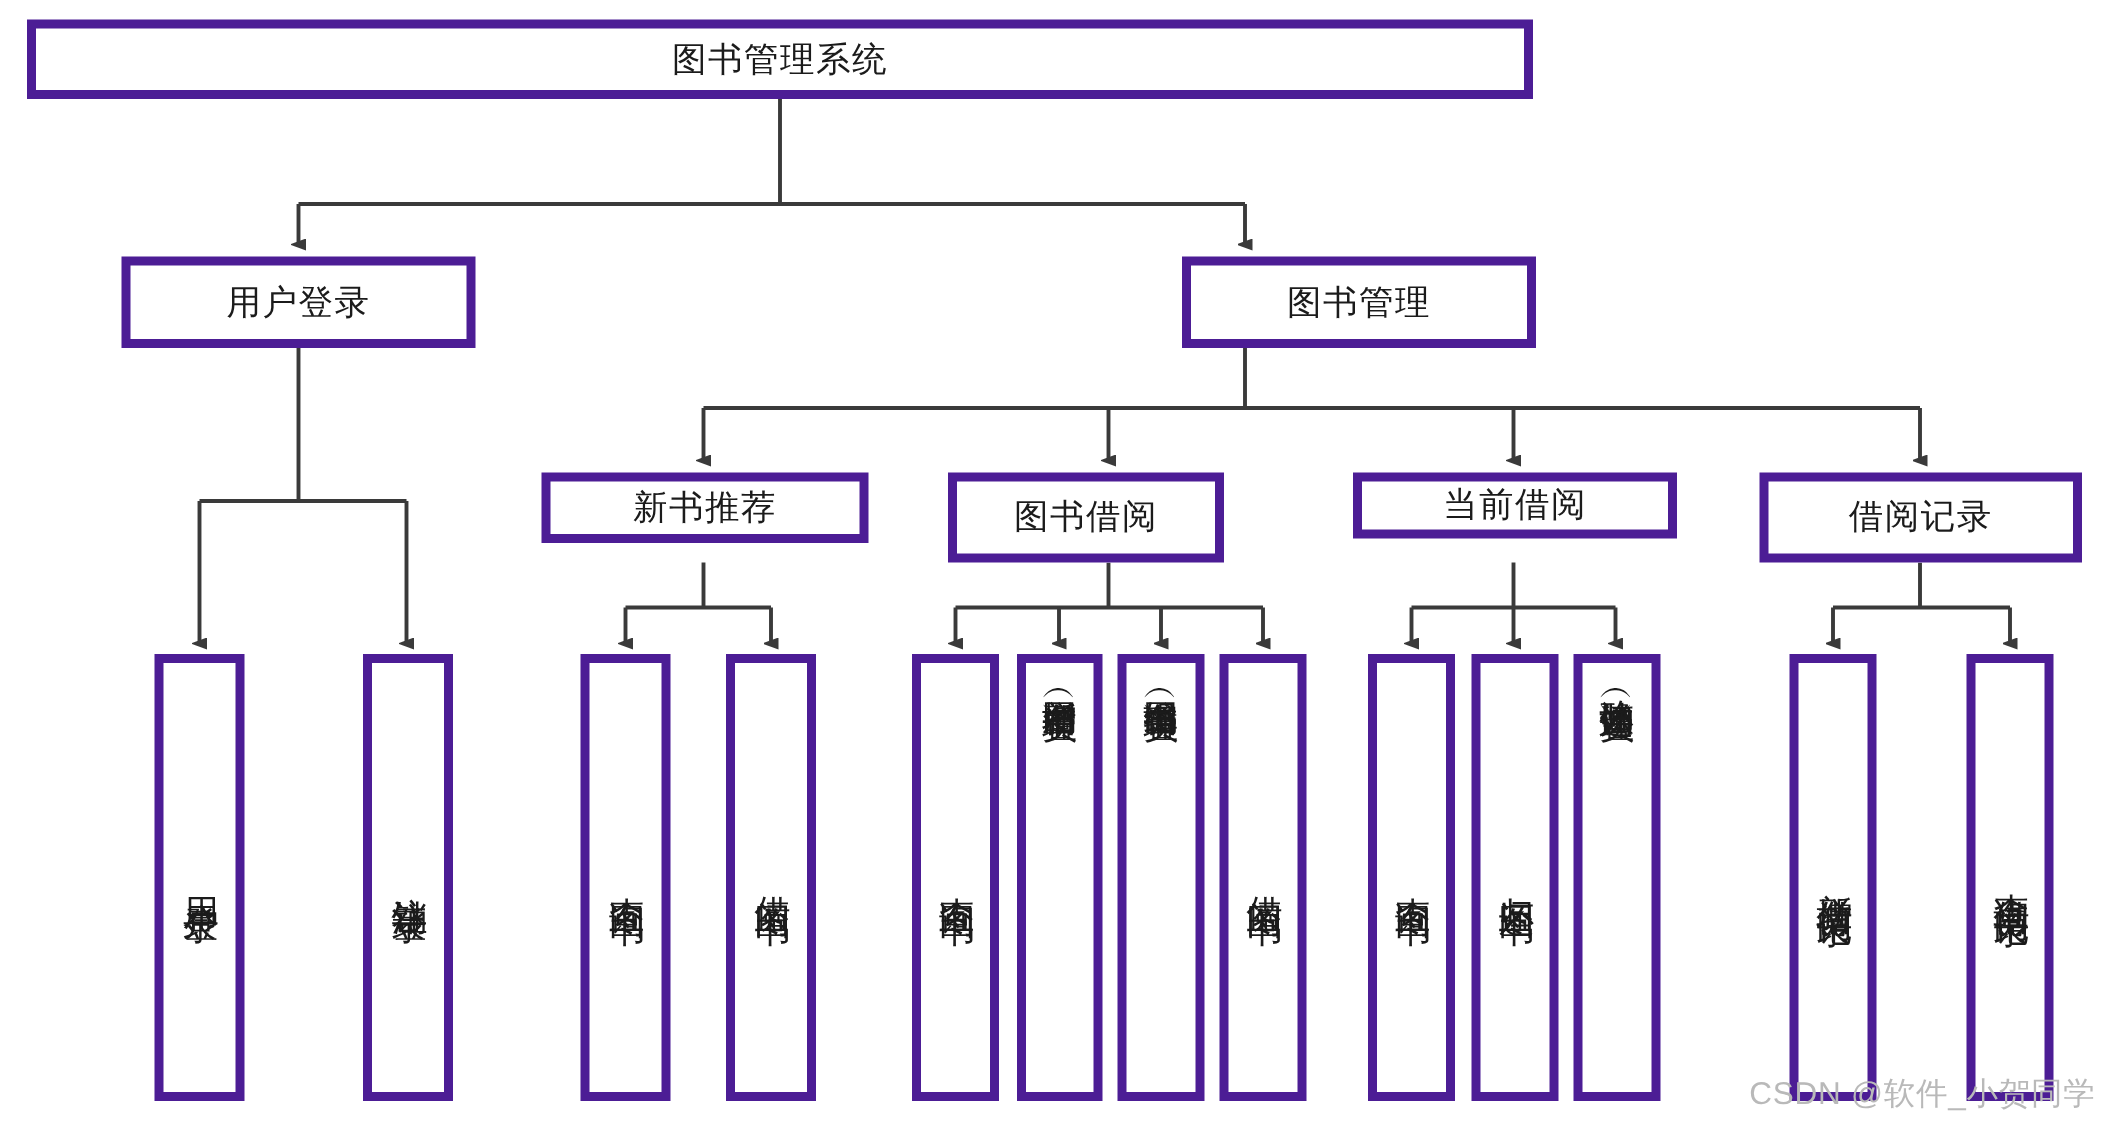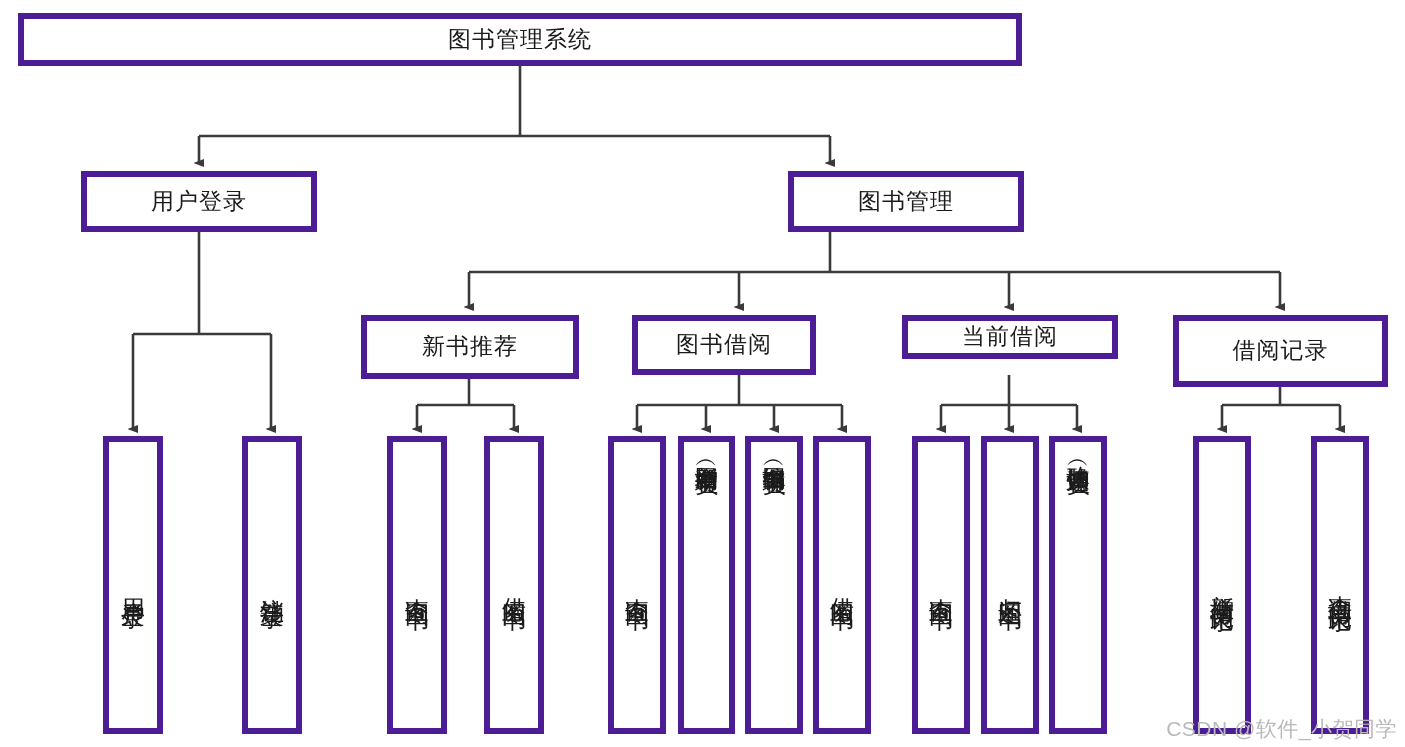--- a/index.html
+++ b/index.html
@@ -133,30 +133,30 @@
     <span>图书管理系统</span>
   </div>
 
   <div class="node horizontal" style="left:81px; top:171px; width:236px; height:61px;">
     <span>用户登录</span>
   </div>
   <div class="node horizontal" style="left:740px; top:171px; width:236px; height:61px;margin-left:48px;">
     <span>图书管理</span>
   </div>
 
-  <div class="node horizontal" style="left:361px; top:315px; width:218px; height:64px;">
+  <div class="node horizontal" style="left:361px; top:315px; width:218px; height:47px;">
     <span>新书推荐</span>
   </div>
   <div class="node horizontal" style="left:632px; top:315px; width:184px; height:60px;">
     <span>图书借阅</span>
   </div>
   <div class="node horizontal" style="left:902px; top:315px; width:216px; height:44px;">
     <span>当前借阅</span>
   </div>
-  <div class="node horizontal" style="left:1173px; top:315px; width:215px; height:72px;">
+  <div class="node horizontal" style="left:1173px; top:315px; width:215px; height:60px;">
     <span>借阅记录</span>
   </div>
 
   <div class="node vertical centered" style="left:103px; top:436px; width:60px; height:298px;">
     <span class="vlabel">用户登录</span>
   </div>
   <div class="node vertical centered" style="left:242px; top:436px; width:60px; height:298px;">
     <span class="vlabel">注销登录</span>
   </div>
 

